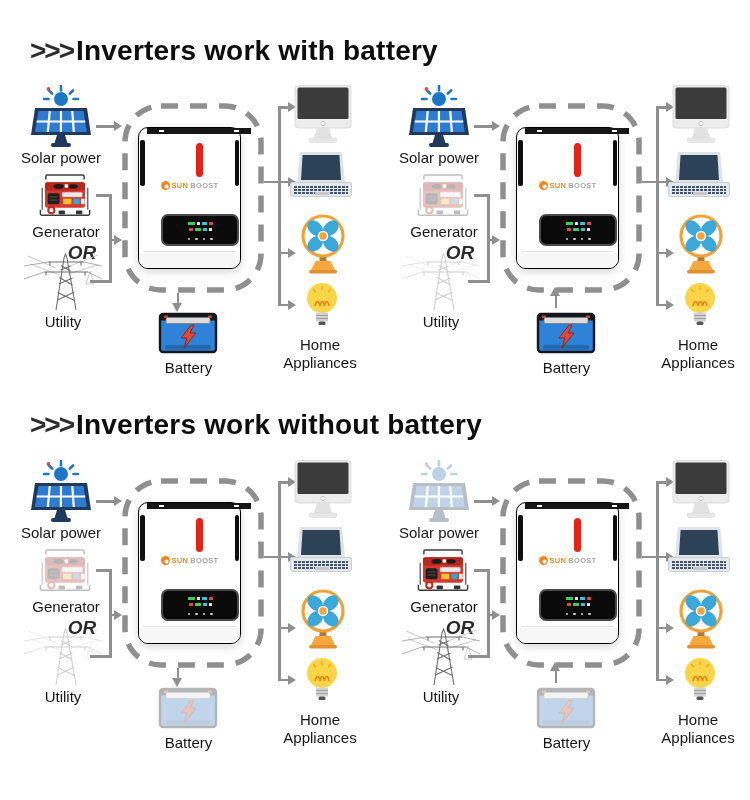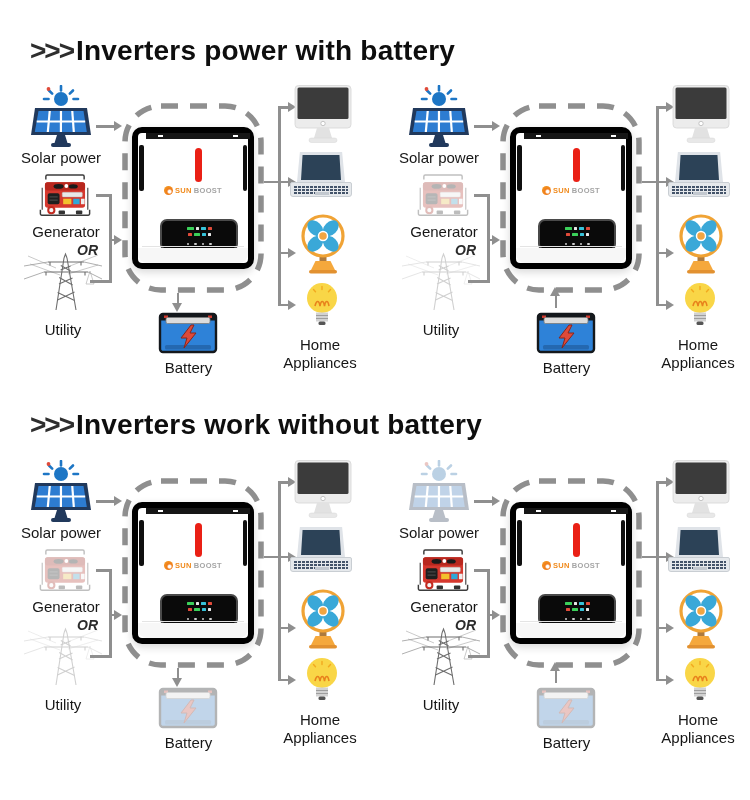--- a/index.html
+++ b/index.html
@@ -12,21 +12,21 @@
 
   .diagram{position:absolute;width:365px;height:312px;}
   .pos0{left:10px;top:85px;} .pos1{left:388px;top:85px;}
   .pos2{left:10px;top:460px;} .pos3{left:388px;top:460px;}
 
   .icon{position:absolute;}
   .icon svg{display:block;width:100%;height:100%;}
   .off{opacity:0.32;filter:saturate(0.75);}
 
   .lbl{position:absolute;font-size:15px;color:#161616;text-align:center;line-height:1.1;}
-  .or-lbl{font-style:italic;font-weight:bold;font-size:14px;color:#2b2b2b;text-align:right;}
+  .or-lbl{font-style:italic;font-weight:bold;font-size:19px;color:#2b2b2b;text-align:center;}
 
   
   .hline{position:absolute;height:2.5px;background:#8f8f8f;}
   .vline{position:absolute;width:2.5px;background:#8f8f8f;}
   .head-r{position:absolute;width:0;height:0;border-left:8px solid #8f8f8f;
           border-top:5px solid transparent;border-bottom:5px solid transparent;}
   .head-d{position:absolute;width:0;height:0;border-top:9px solid #8f8f8f;
           border-left:5.5px solid transparent;border-right:5.5px solid transparent;}
   .head-u{position:absolute;width:0;height:0;border-bottom:9px solid #8f8f8f;
           border-left:5.5px solid transparent;border-right:5.5px solid transparent;}
@@ -36,26 +36,26 @@
   .solar-l{left:-4px;top:65px;width:110px;text-align:center;}
   .a-solar{left:86px;top:40px;width:19px;} .h-solar{left:104px;top:36px;}
   .gen-i{left:24px;top:84px;width:62px;height:54px;}
   .gen-l{left:6px;top:139px;width:100px;}
   .stub-gen{left:86px;top:109px;width:14px;}
   .bracket-v{left:99px;top:109px;height:89px;}
   .stub-util{left:80px;top:195px;width:20px;}
   .a-or{left:99px;top:153.5px;width:6.5px;} .h-or{left:104px;top:150px;}
   .or-lbl{left:56px;top:158px;width:32px;}
   .util-i{left:14px;top:163px;width:78px;height:64px;}
-  .util-l{left:14px;top:229px;width:78px;margin-top:8px;}
+  .util-l{left:14px;top:229px;width:78px;}
 
   
   .dashed-box{position:absolute;left:112px;top:18px;width:142px;height:190px;}
-  .device{position:absolute;left:122px;top:42px;width:122px;height:142px;background:#fff;
-          border:6px solid #000000;border-radius:10px;box-shadow:0 3px 8px rgba(0,0,0,0.16);
+  .device{position:absolute;left:128px;top:42px;width:103px;height:142px;background:#fff;
+          border:1px solid #000000;border-radius:10px;box-shadow:0 3px 8px rgba(0,0,0,0.16);
           box-sizing:border-box;}
   .inv-bottom{position:absolute;left:0;right:0;bottom:0;height:15px;background:#f7f7f7;
               border-radius:0 0 9px 9px;}
   .seam{position:absolute;left:4px;right:4px;bottom:16px;height:1.5px;background:#e4e4e4;}
   .bracket{position:absolute;left:8px;top:0;width:104px;height:6px;background:#161616;}
   .notch{position:absolute;top:1.75px;width:5px;height:2.5px;background:#fff;}
   .notch.nl{left:12px;} .notch.nr{right:12px;}
   .vent{position:absolute;top:12px;width:4.5px;height:46px;background:#0f0f0f;border-radius:2px;}
   .vl{left:1px;} .vr{right:1px;}
   .led{position:absolute;left:56.5px;top:15px;width:7px;height:34px;background:#ea2015;border-radius:3.5px;}
@@ -104,21 +104,21 @@
             border:0.5px solid #c9ced3;border-radius:2px 2px 3px 3px;box-sizing:border-box;}
   .lap-keys{position:absolute;left:3px;top:1.5px;right:3px;height:9px;
             background-image:
               repeating-linear-gradient(0deg, transparent 0 2.2px, #e6e9ec 2.2px 3.1px),
               repeating-linear-gradient(90deg, #44546a 0 2.8px, #e6e9ec 2.8px 4px);}
   .lap-pad{position:absolute;left:24px;bottom:1px;width:14px;height:3.5px;background:#c2c8cf;}
 </style>
 </head>
 <body>
 
-<h1 class="title" id="title-1"><span class="arrows">&gt;&gt;&gt;</span><span>Inverters power with battery</span></h1>
+<h1 class="title" id="title-1"><span class="arrows">&gt;&gt;&gt;</span><span>Inverters work with battery</span></h1>
 <h1 class="title" id="title-2"><span class="arrows">&gt;&gt;&gt;</span><span>Inverters work without battery</span></h1>
 
 <div class="diagram pos0">
 
   <div class="icon solar-i">
     <svg viewBox="0 0 66 64">
       <g stroke="#1d76c5" stroke-width="2.6" stroke-linecap="round">
         <path d="M33 1v4.5"></path>
           <path d="M21 5.5l3.2 3.2"></path>
           <path d="M45 5.5l-3.2 3.2"></path>

